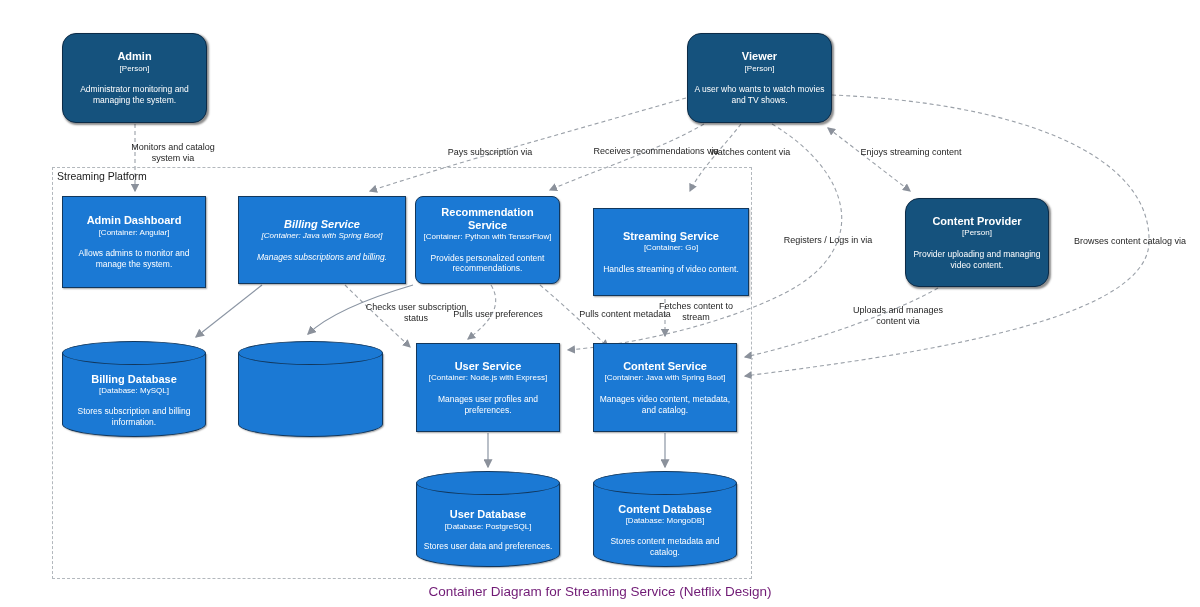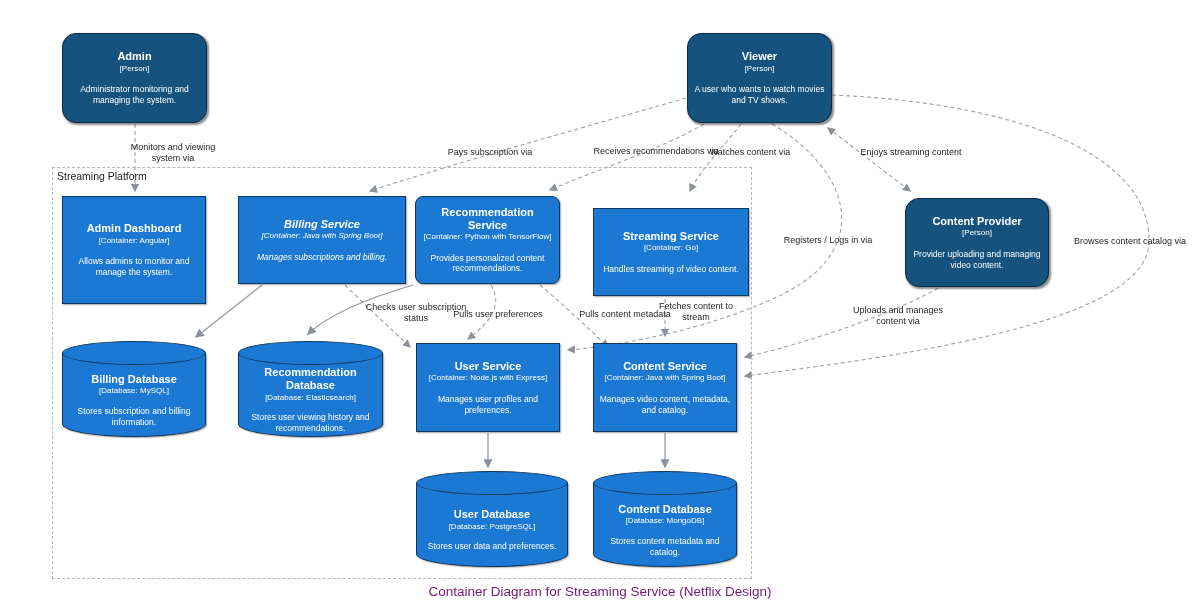--- a/index.html
+++ b/index.html
@@ -89,21 +89,21 @@
     <div class="n-title">Viewer</div>
     <div class="n-type">[Person]</div>
     <div class="n-desc">A user who wants to watch movies and TV shows.</div>
   </div>
   <div class="node person" style="left:905px;top:198px;width:144px;height:89px;">
     <div class="n-title">Content Provider</div>
     <div class="n-type">[Person]</div>
     <div class="n-desc">Provider uploading and managing video content.</div>
   </div>
 
-  <div class="node container-box" style="left:62px;top:196px;width:144px;height:108px;">
+  <div class="node container-box" style="left:62px;top:196px;width:144px;height:92px;">
     <div class="n-title">Admin Dashboard</div>
     <div class="n-type">[Container: Angular]</div>
     <div class="n-desc">Allows admins to monitor and manage the system.</div>
   </div>
   <div class="node container-box" style="left:238px;top:196px;width:168px;height:88px;font-style:italic;">
     <div class="n-title">Billing Service</div>
     <div class="n-type">[Container: Java with Spring Boot]</div>
     <div class="n-desc">Manages subscriptions and billing.</div>
   </div>
   <div class="node container-box" style="left:415px;top:196px;width:145px;height:88px;border-radius:8px;">
@@ -122,57 +122,52 @@
     <div class="cyl-top"></div>
     <div class="cyl-text">
       <div class="n-title">Billing Database</div>
       <div class="n-type">[Database: MySQL]</div>
       <div class="n-desc">Stores subscription and billing information.</div>
     </div>
   </div>
   <div class="cylinder" style="left:238px;top:341px;width:145px;height:96px;">
     <div class="cyl-body"></div>
     <div class="cyl-top"></div>
-    <div class="cyl-text">
-      <div class="n-title">Recommendation Database</div>
-      <div class="n-type">[Database: Elasticsearch]</div>
-      <div class="n-desc">Stores user viewing history and recommendations.</div>
-    </div>
   </div>
   <div class="node container-box" style="left:416px;top:343px;width:144px;height:89px;">
     <div class="n-title">User Service</div>
     <div class="n-type">[Container: Node.js with Express]</div>
     <div class="n-desc">Manages user profiles and preferences.</div>
   </div>
   <div class="node container-box" style="left:593px;top:343px;width:144px;height:89px;">
     <div class="n-title">Content Service</div>
     <div class="n-type">[Container: Java with Spring Boot]</div>
     <div class="n-desc">Manages video content, metadata, and catalog.</div>
   </div>
 
-  <div class="cylinder" style="left:416px;top:471px;width:144px;height:96px;padding-left:8px;">
+  <div class="cylinder" style="left:416px;top:471px;width:144px;height:96px;">
     <div class="cyl-body"></div>
     <div class="cyl-top"></div>
     <div class="cyl-text">
       <div class="n-title">User Database</div>
       <div class="n-type">[Database: PostgreSQL]</div>
       <div class="n-desc">Stores user data and preferences.</div>
     </div>
   </div>
   <div class="cylinder" style="left:593px;top:471px;width:144px;height:96px;">
     <div class="cyl-body"></div>
     <div class="cyl-top"></div>
     <div class="cyl-text">
       <div class="n-title">Content Database</div>
       <div class="n-type">[Database: MongoDB]</div>
       <div class="n-desc">Stores content metadata and catalog.</div>
     </div>
   </div>
 
-  <div class="edge-label" style="left:173px;top:153px;width:112px;">Monitors and viewing system via</div>
+  <div class="edge-label" style="left:173px;top:153px;width:112px;">Monitors and catalog system via</div>
   <div class="edge-label nowrap" style="left:490px;top:153px;">Pays subscription via</div>
   <div class="edge-label" style="left:656px;top:152px;width:130px;">Receives recommendations via</div>
   <div class="edge-label nowrap" style="left:750px;top:153px;">Watches content via</div>
   <div class="edge-label nowrap" style="left:911px;top:153px;">Enjoys streaming content</div>
   <div class="edge-label nowrap" style="left:828px;top:241px;">Registers / Logs in via</div>
   <div class="edge-label" style="left:1130px;top:242px;width:122px;">Browses content catalog via</div>
   <div class="edge-label" style="left:898px;top:316px;width:104px;">Uploads and manages content via</div>
   <div class="edge-label" style="left:416px;top:313px;width:120px;">Checks user subscription status</div>
   <div class="edge-label nowrap" style="left:498px;top:315px;">Pulls user preferences</div>
   <div class="edge-label nowrap" style="left:625px;top:315px;">Pulls content metadata</div>

